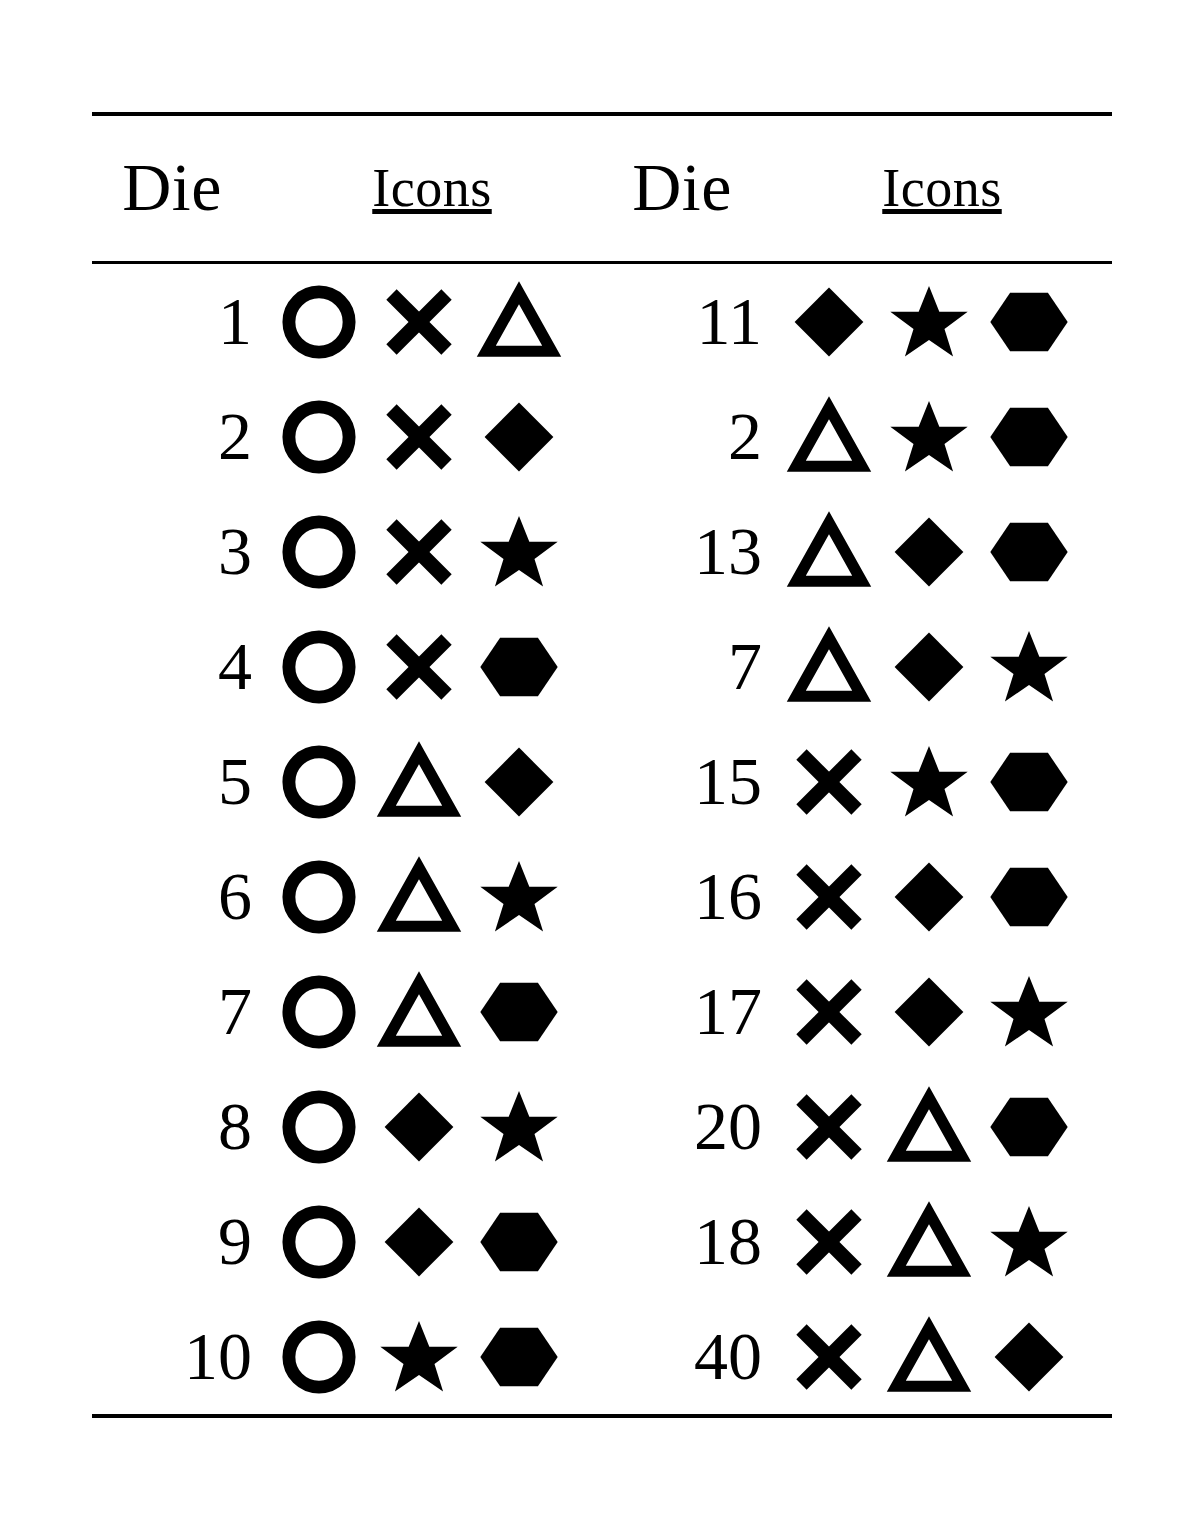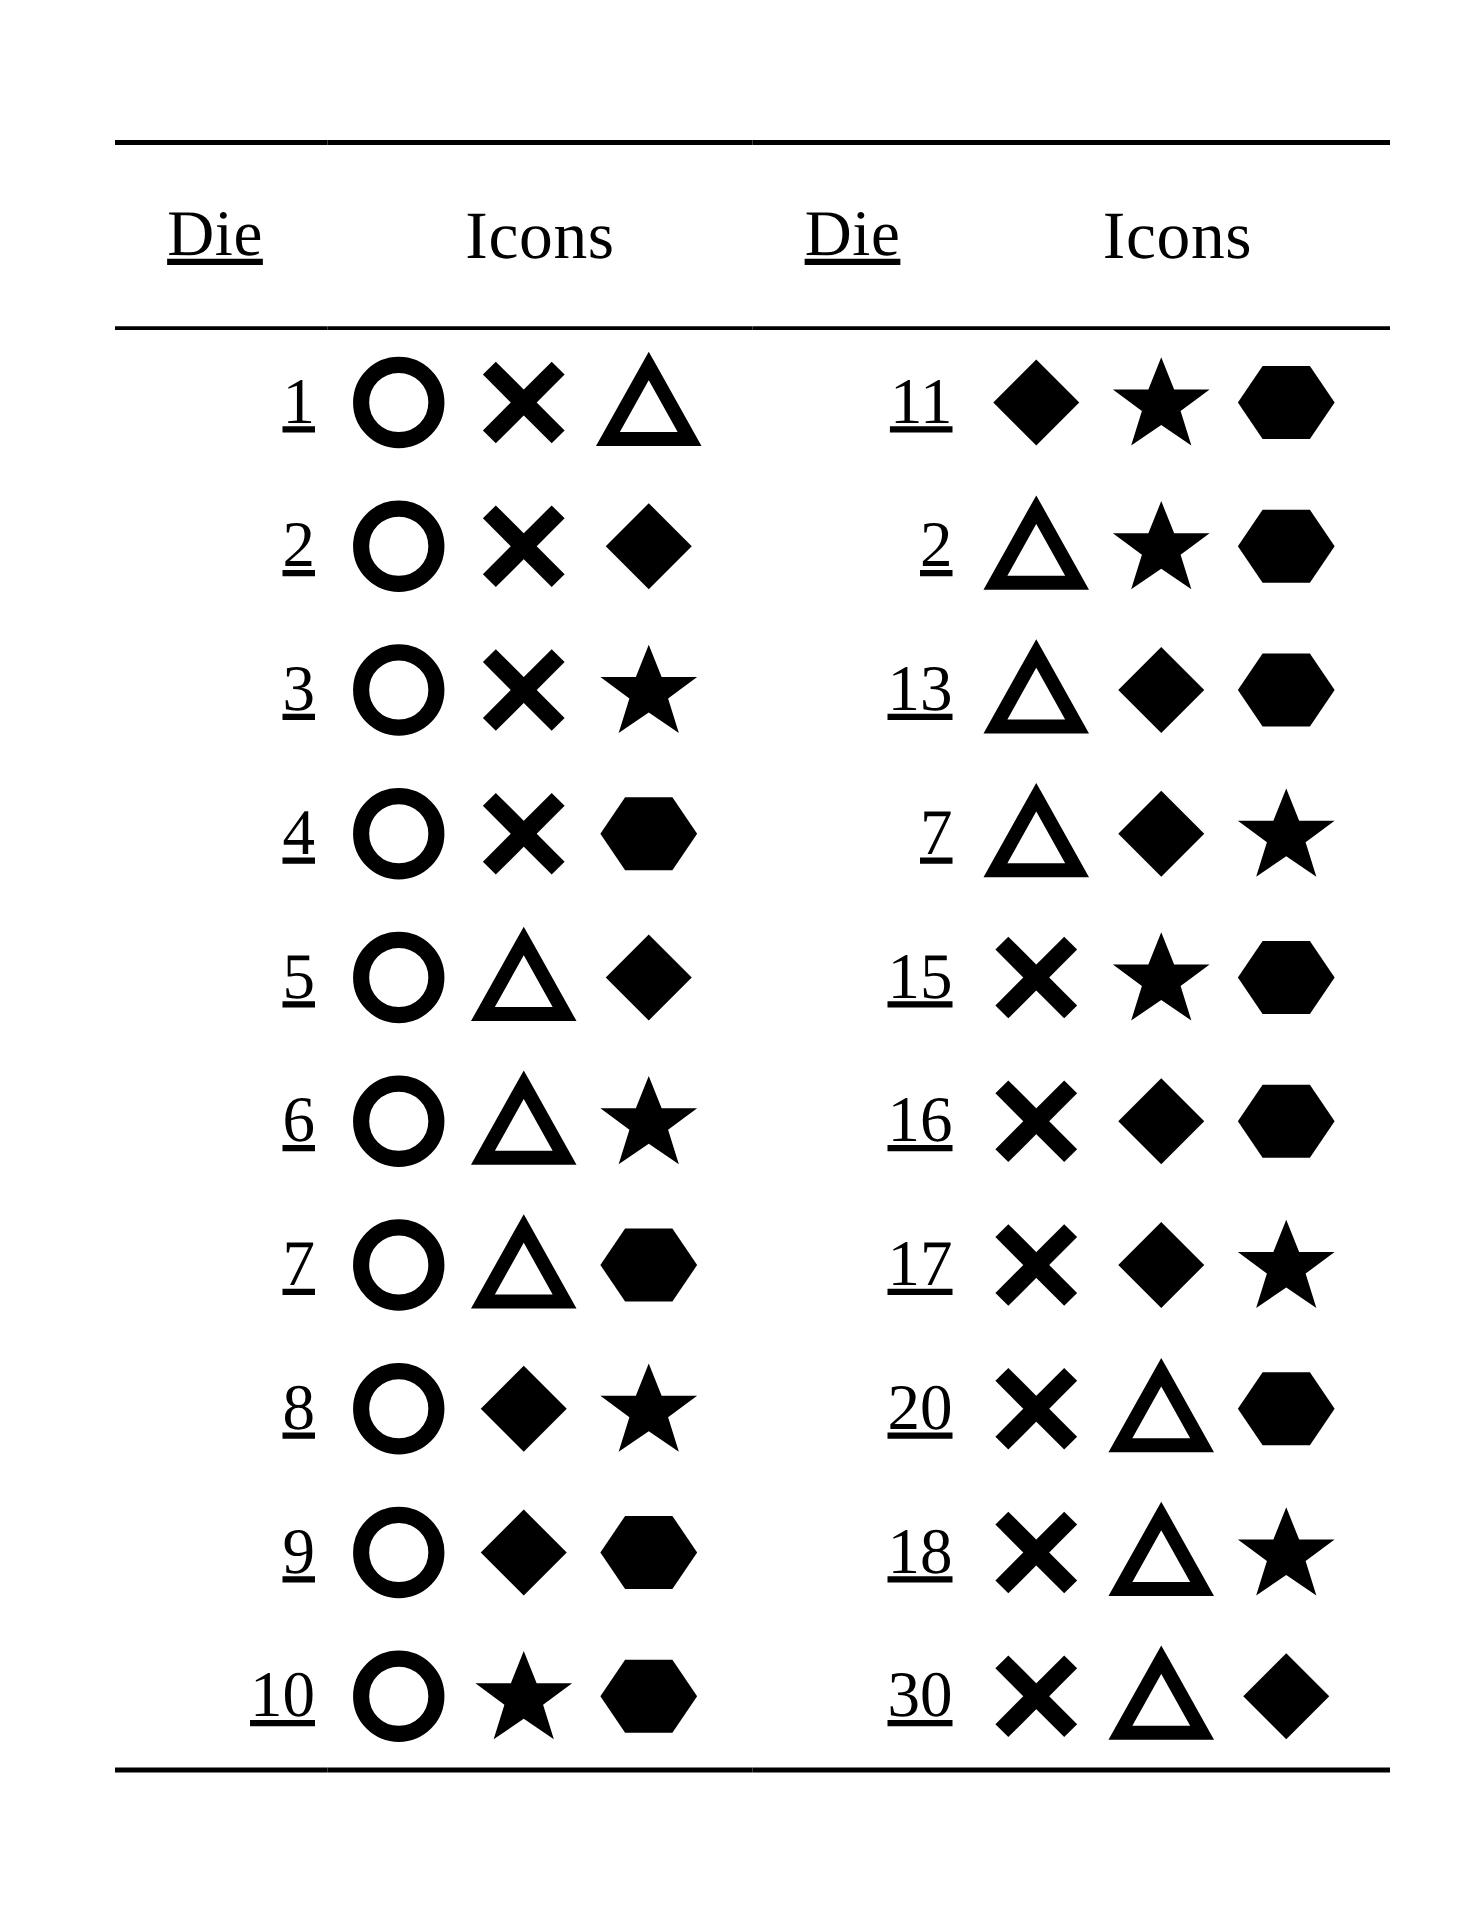--- a/index.html
+++ b/index.html
@@ -53,31 +53,31 @@
     height: 0;
     padding: 0;
     font-size: 0;
     line-height: 0;
   }
   .data-row td {
     padding: 0;
   }
   td.die-cell {
     width: 160px;
-    font-size: 52px;
+    font-size: 68px;
     text-align: right;
     padding-right: 10px;
     vertical-align: middle;
     height: 115px;
-    text-decoration: underline;
   }
   td.icons-cell {
     width: 340px;
     vertical-align: middle;
     height: 115px;
+    text-decoration: underline;
   }
   .icon-strip {
     display: flex;
     align-items: center;
     justify-content: flex-start;
     gap: 14px;
     padding-left: 14px;
   }
   .icon-slot {
     width: 86px;
@@ -530,21 +530,21 @@
                     <polygon points="50,8 62,38 95,38 68,58 78,90 50,71 22,90 32,58 5,38 38,38" fill="#000"></polygon>
                   </svg>
                 </span>
                 <span class="icon-slot">
                   <svg width="86" height="86" viewBox="0 0 100 100">
                     <polygon points="28,16 72,16 95,50 72,84 28,84 5,50" fill="#000"></polygon>
                   </svg>
                 </span>
               </div>
             </td>
-            <td class="die-cell">30</td>
+            <td class="die-cell">40</td>
             <td class="icons-cell">
               <div class="icon-strip">
                 <span class="icon-slot">
                   <svg width="86" height="86" viewBox="0 0 100 100">
                     <g stroke="#000" stroke-width="17" stroke-linecap="butt">
                       <line x1="18" y1="18" x2="82" y2="82"></line>
                       <line x1="82" y1="18" x2="18" y2="82"></line>
                     </g>
                   </svg>
                 </span>

